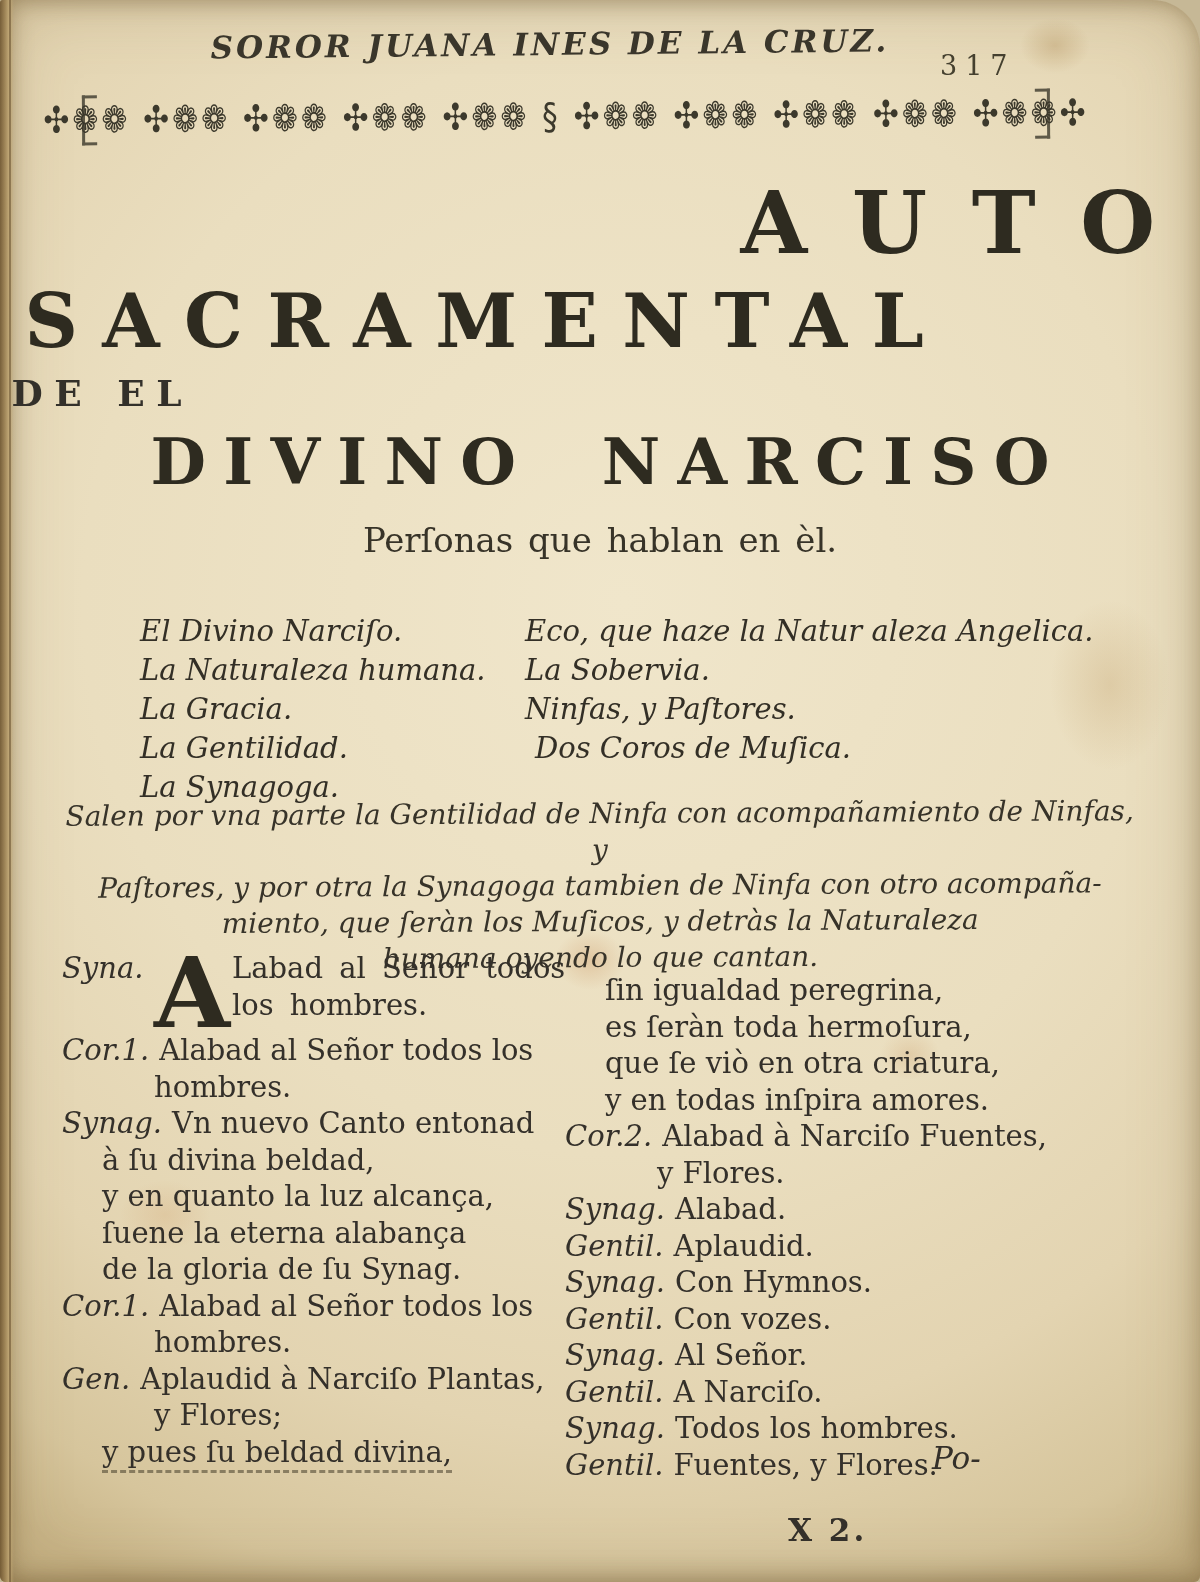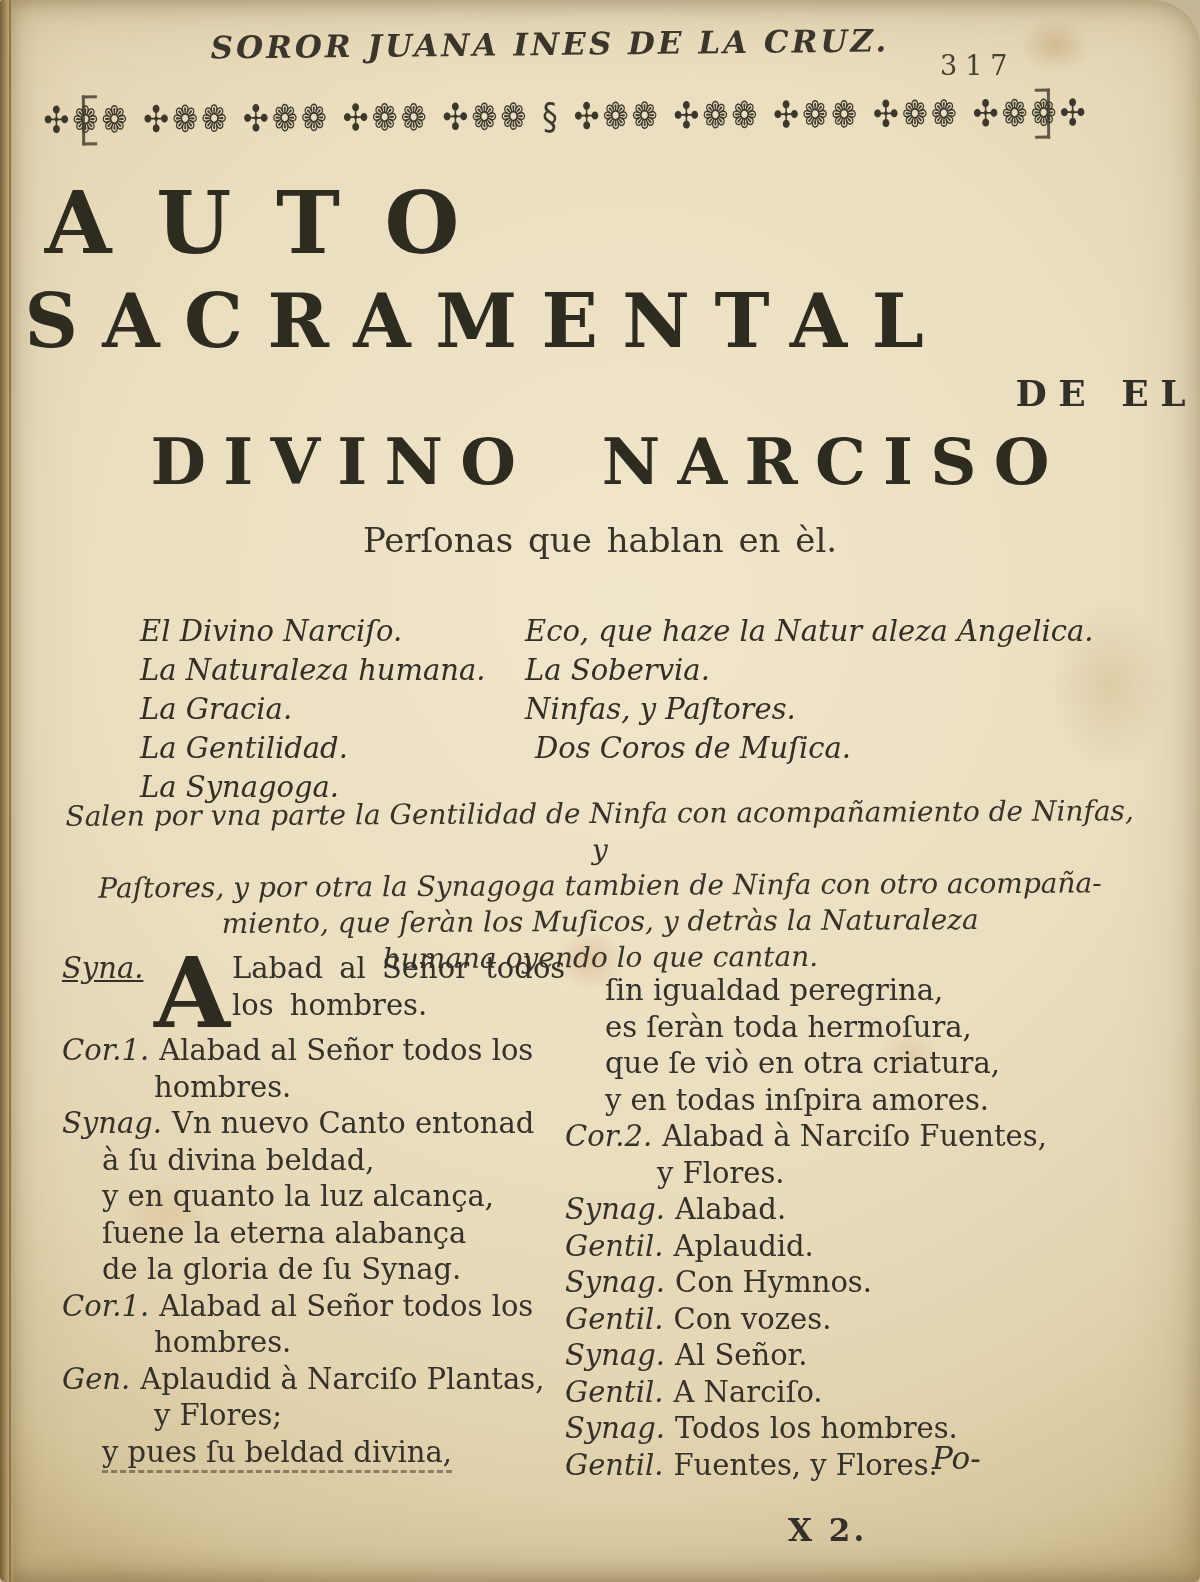--- a/index.html
+++ b/index.html
@@ -27,25 +27,25 @@
   .page-number{position:absolute;left:940px;top:50px;font-size:27px;letter-spacing:8px;color:#45402f;}
 
   .fleuron-band{position:absolute;left:84px;top:90px;width:964px;height:52px;
     display:flex;align-items:center;justify-content:center;transform:rotate(-.4deg);}
   .fleuron-pattern{font-family:"DejaVu Sans",sans-serif;font-size:31px;letter-spacing:3px;
     color:#3c392c;transform:scaleY(1.18);white-space:nowrap;}
   .bracket{position:absolute;top:2px;width:12px;height:44px;opacity:.8;}
   .bracket.bl{left:-2px;border-left:3px solid #3c392c;border-top:3px solid #3c392c;border-bottom:3px solid #3c392c;}
   .bracket.br{right:-2px;border-right:3px solid #3c392c;border-top:3px solid #3c392c;border-bottom:3px solid #3c392c;}
 
-  .title-1{position:absolute;left:0;top:172px;width:1200px;text-align:left;
+  .title-1{position:absolute;left:0;top:172px;width:1200px;text-align:right;
     font-size:86px;font-weight:bold;letter-spacing:.52em;text-indent:.52em;color:#2e2b20;}
   .title-2{position:absolute;left:0;top:278px;width:1200px;
     font-size:74px;font-weight:bold;letter-spacing:.33em;text-indent:.33em;color:#2e2b20;}
-  .title-3{position:absolute;left:0;top:372px;width:1197px;text-align:right;
+  .title-3{position:absolute;left:0;top:372px;width:1197px;text-align:left;
     font-size:36px;font-weight:bold;letter-spacing:.32em;text-indent:.32em;color:#33302a;}
   .title-4{position:absolute;left:0;top:424px;width:1200px;text-align:center;
     font-size:64px;font-weight:bold;letter-spacing:.27em;text-indent:.27em;word-spacing:.45em;color:#2e2b20;}
   .subtitle{position:absolute;left:0;top:520px;width:1200px;text-align:center;
     font-size:34px;color:#373328;word-spacing:4px;}
 
   .personae{position:absolute;left:140px;top:588px;width:960px;font-style:italic;font-size:29px;}
   .personae .col{position:absolute;top:0;white-space:nowrap;margin-top:24px;}
   .personae .col.left{left:0;width:370px;}
   .personae .col.right{left:385px;width:575px;}
@@ -56,21 +56,21 @@
     font-style:italic;font-size:28px;line-height:36px;color:#373329;transform:rotate(-.3deg);}
 
   .dialogue{position:absolute;top:948px;font-size:29px;line-height:36.5px;color:#34302a;}
   .dialogue.left-col{left:62px;width:505px;}
   .dialogue.right-col{left:565px;width:575px;padding-top:24px;}
   .sp{font-style:italic;padding-right:10px;}
   .dl{white-space:nowrap;}
   .i1{padding-left:40px;}
   .i2{padding-left:92px;}
   .drop-row{display:flex;align-items:flex-start;}
-  .drop-speaker{font-style:italic;width:92px;flex:none;padding-top:2px;text-decoration:underline;}
+  .drop-speaker{font-style:italic;width:92px;flex:none;padding-top:2px;}
   .dropcap{font-size:98px;line-height:78px;font-weight:bold;flex:none;width:78px;color:#2e2b20;padding-top:6px;}
   .drop-lines{padding-top:2px;}
   .drop-lines .dl{word-spacing:7px;}
   .u-dash{border-bottom:3px dashed rgba(70,62,42,.55);display:inline-block;}
 
   .footer-sig{position:absolute;left:788px;top:1512px;font-size:31px;font-weight:bold;color:#34302a;letter-spacing:3px;}
   .footer-catch{position:absolute;left:932px;top:1440px;font-size:31px;font-weight:normal;font-style:italic;color:#34302a;}
 </style>
 </head>
 <body>

